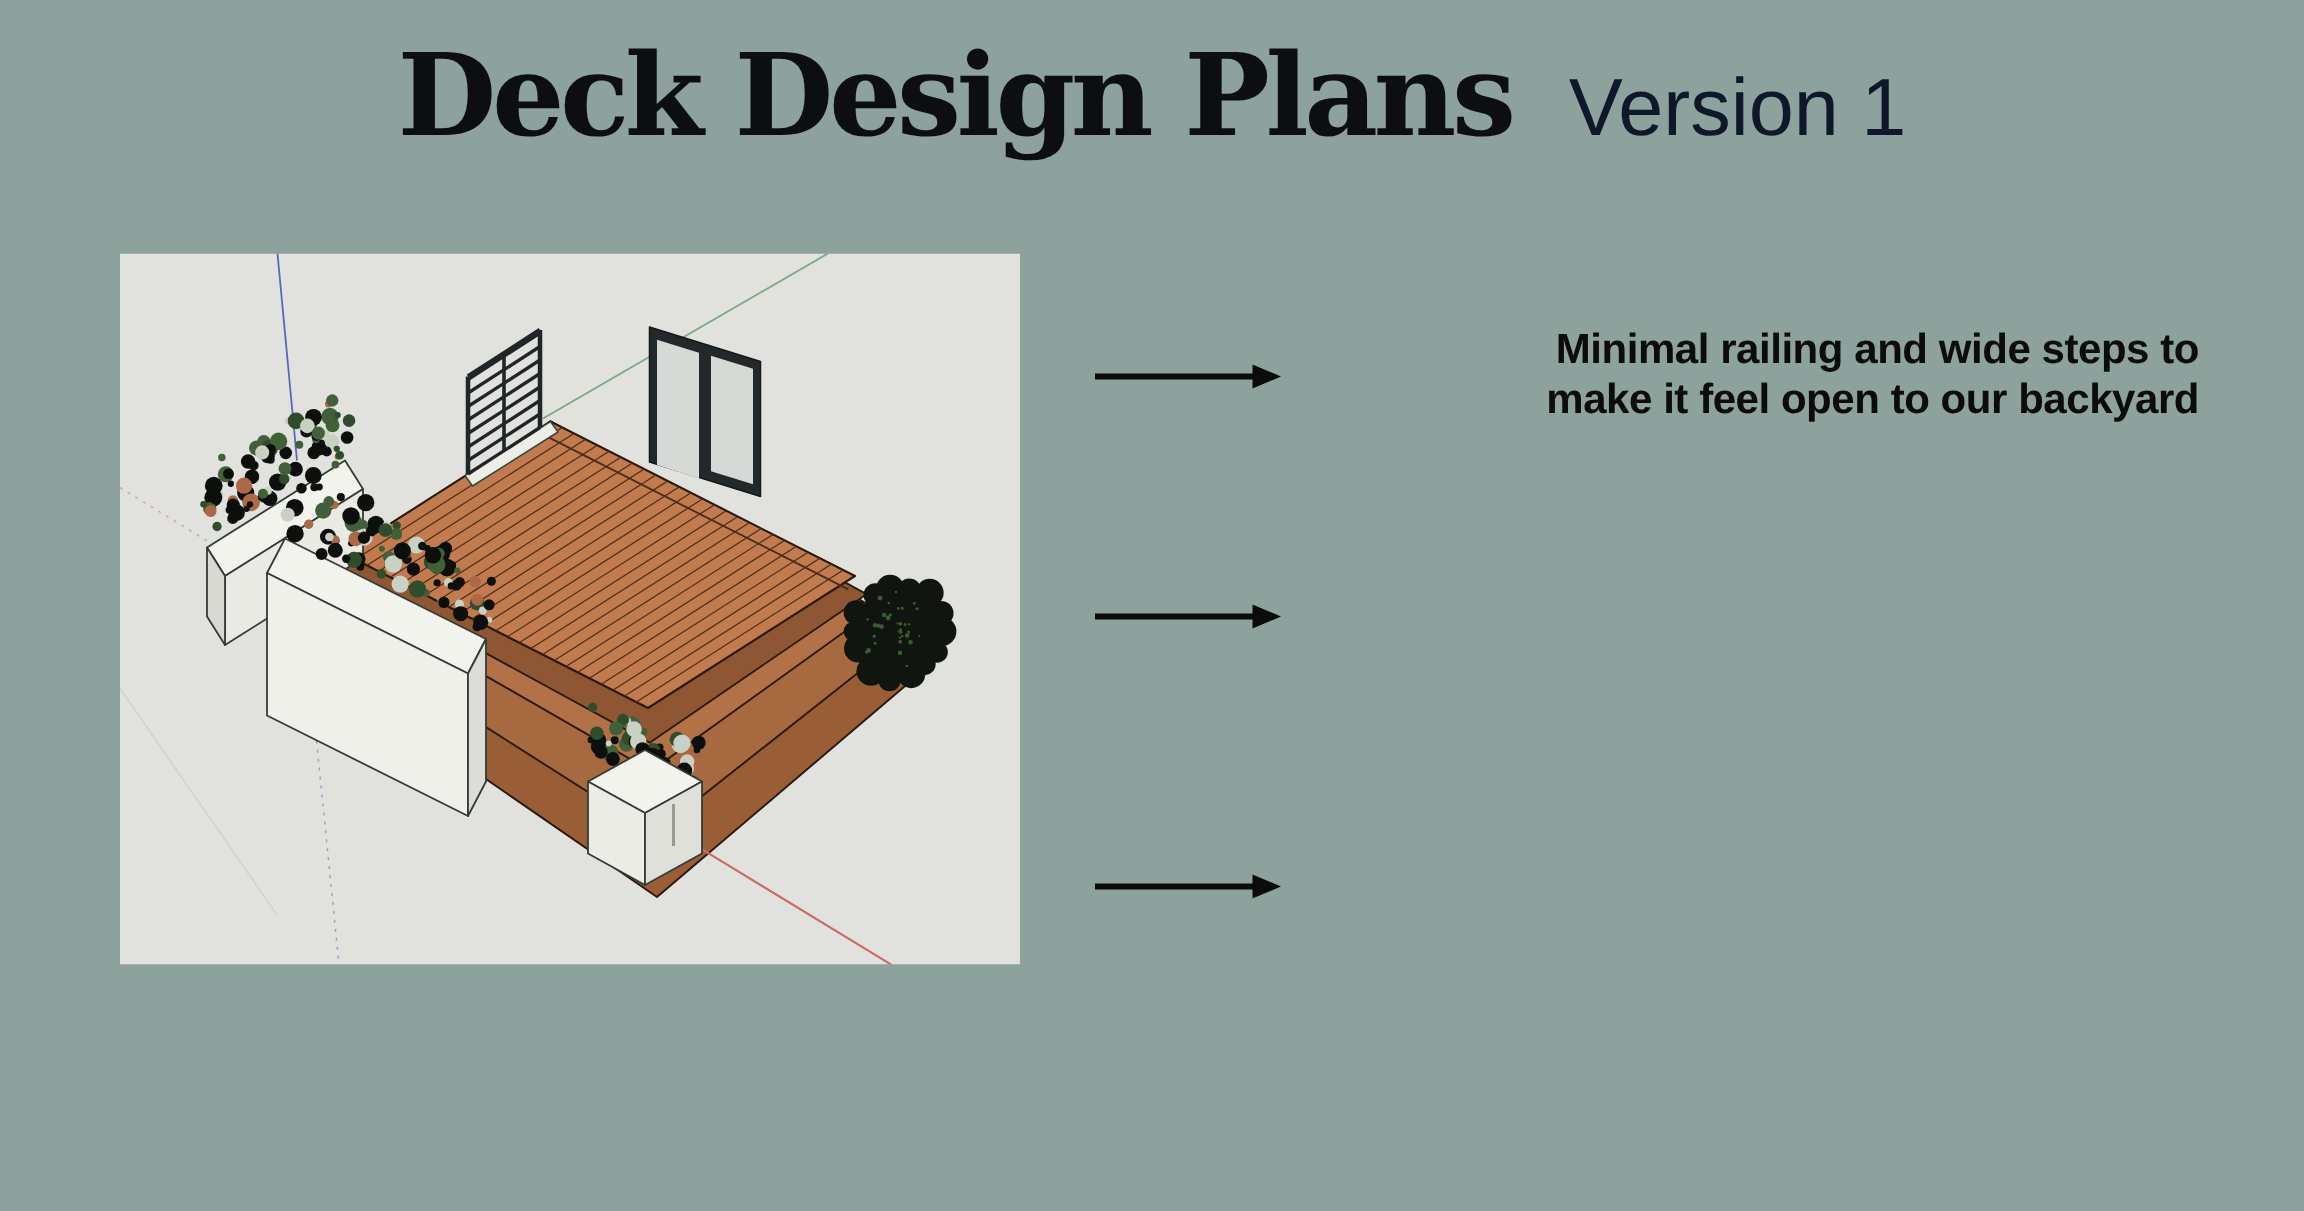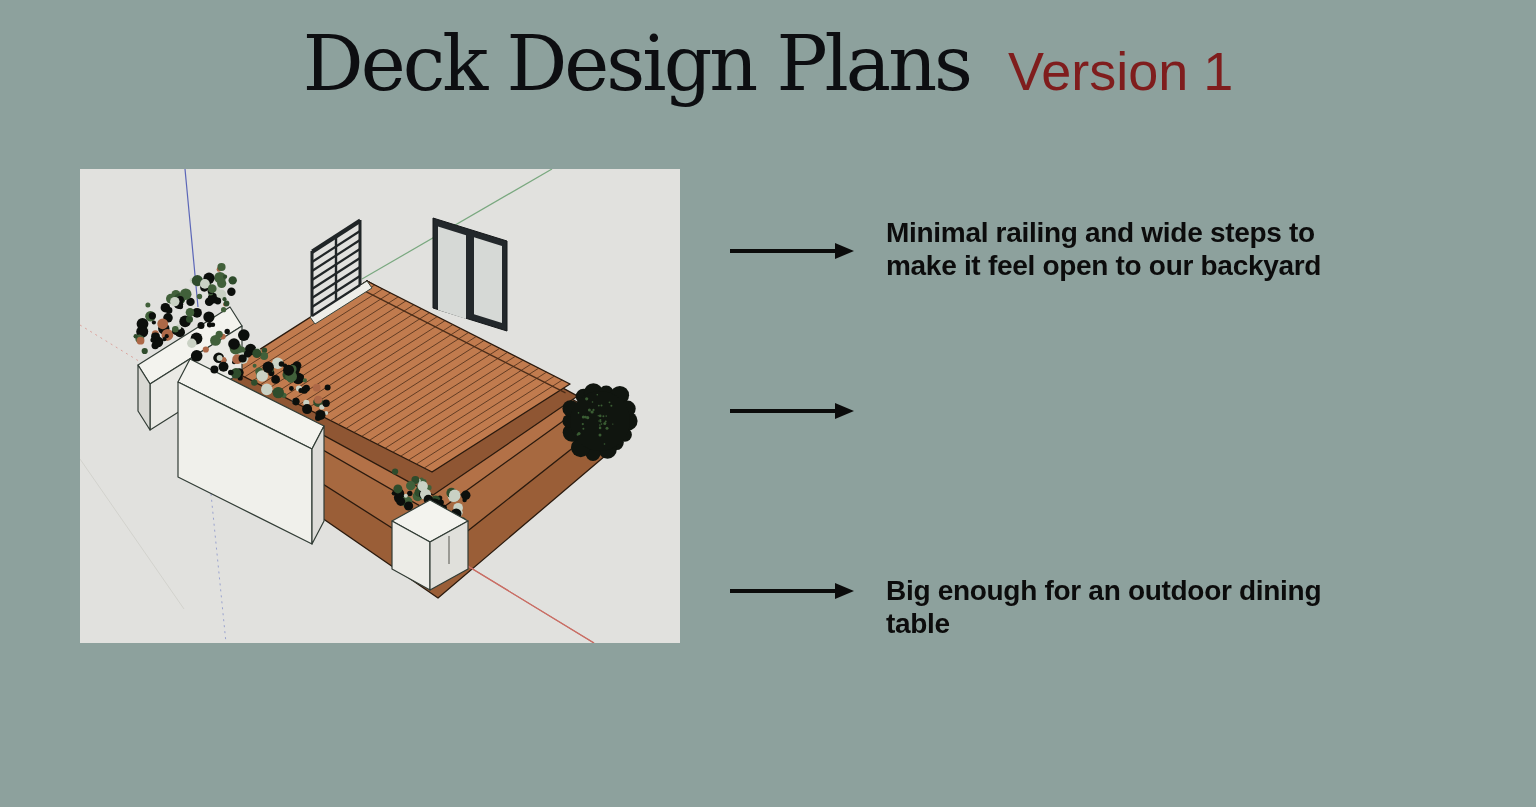--- a/index.html
+++ b/index.html
@@ -9,40 +9,40 @@
     font-family:"Liberation Sans",sans-serif;
   }
   .title-row{
     position:absolute;top:26px;left:0;right:0;
     display:flex;justify-content:center;align-items:baseline;gap:38px;
     margin:0;
   }
   .title{
     margin:0;
     font-family:"DejaVu Serif",serif;
-    font-weight:400;
+    font-weight:700;
     font-size:76px;line-height:1;
     letter-spacing:-3px;
     color:#0d0e11;
   }
   .version{
     font-family:"Liberation Sans",sans-serif;
     font-weight:400;
     font-size:54px;line-height:1;
-    color:#7f1d1d;
+    color:#0f172a;
   }
   .deck-figure{
     position:absolute;left:80px;top:169px;width:600px;height:474px;margin:0;
   }
   .deck-figure svg{display:block;width:600px;height:474px;}
   .arrow{position:absolute;left:730px;width:124px;height:18px;}
   .note{
     position:absolute;left:886px;width:580px;margin:0;
     font-weight:700;font-size:28px;line-height:33px;letter-spacing:-0.3px;
-    text-align:left;white-space:pre-line;
+    text-align:right;white-space:pre-line;
     color:var(--text-color,#0c0c0c);
   }
 </style>
 </head>
 <body>
 
 <div class="slide" style="--slide-bg: #8da19d; --text-color: #0c0c0c;">
 
   <header class="title-row">
     <h1 class="title">Deck Design Plans</h1>
@@ -401,16 +401,14 @@
     <line x1="0" y1="9" x2="107" y2="9" stroke="#0b0b0b" stroke-width="4"></line>
     <polygon points="105,1 124,9 105,17" fill="#0b0b0b"></polygon>
   </svg>
   <svg class="arrow" style="top:582px" viewBox="0 0 124 18">
     <line x1="0" y1="9" x2="107" y2="9" stroke="#0b0b0b" stroke-width="4"></line>
     <polygon points="105,1 124,9 105,17" fill="#0b0b0b"></polygon>
   </svg>
 
   <p class="note" style="top:216px">Minimal railing and wide steps to
 make it feel open to our backyard</p>
-  <p class="note" style="top:574px">Big enough for an outdoor dining
-table</p>
 
 </div>
 
 </body></html>

